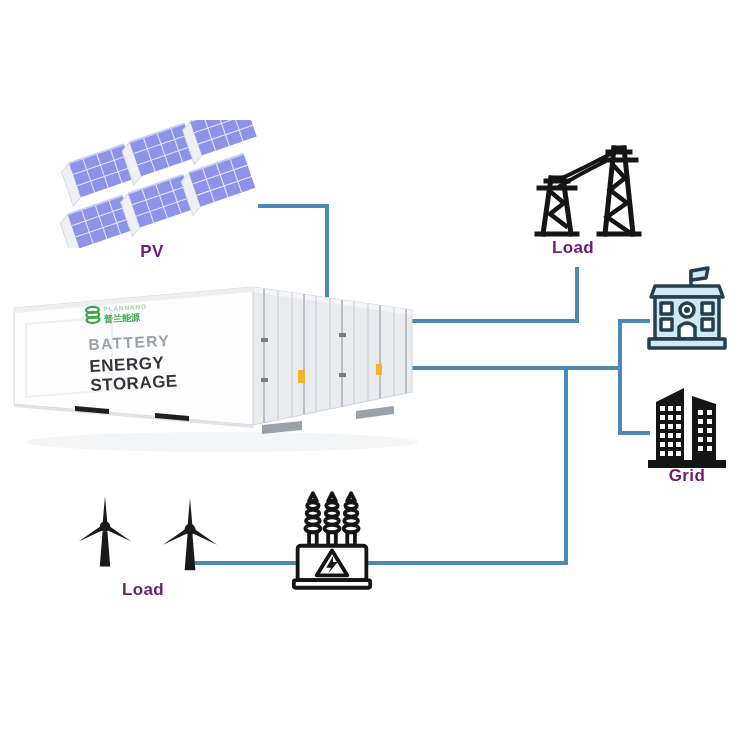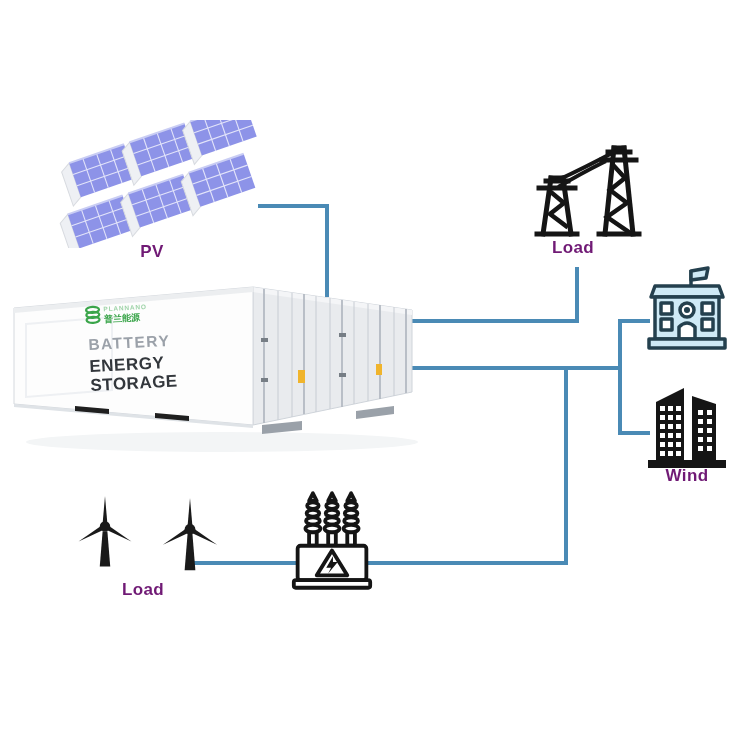--- a/index.html
+++ b/index.html
@@ -230,21 +230,21 @@
       <rect x="52" y="39" width="5" height="5"></rect>
         <rect x="61" y="39" width="5" height="5"></rect>
       <rect x="52" y="48" width="5" height="5"></rect>
         <rect x="61" y="48" width="5" height="5"></rect>
       <rect x="52" y="57" width="5" height="5"></rect>
         <rect x="61" y="57" width="5" height="5"></rect>
       <rect x="52" y="66" width="5" height="5"></rect>
         <rect x="61" y="66" width="5" height="5"></rect>
     </g>
   </svg>
-  <div class="label" style="left:656px;top:466px;width:62px">Wind</div>
+  <div class="label" style="left:656px;top:466px;width:62px">Grid</div>
 
   <svg class="abs" style="left:66px;top:494px" width="78" height="80" viewBox="0 0 80 84">
     <g fill="#1a1a1a">
       <polygon points="37.5,31 40,2 42.5,31"></polygon>
       <polygon points="37.5,31 40,2 42.5,31" transform="rotate(120 40 34)"></polygon>
       <polygon points="37.5,31 40,2 42.5,31" transform="rotate(240 40 34)"></polygon>
       <circle cx="40" cy="34" r="5.5"></circle>
       <polygon points="37.5,39 42.5,39 45.5,76 34.5,76"></polygon>
     </g>
   </svg>

